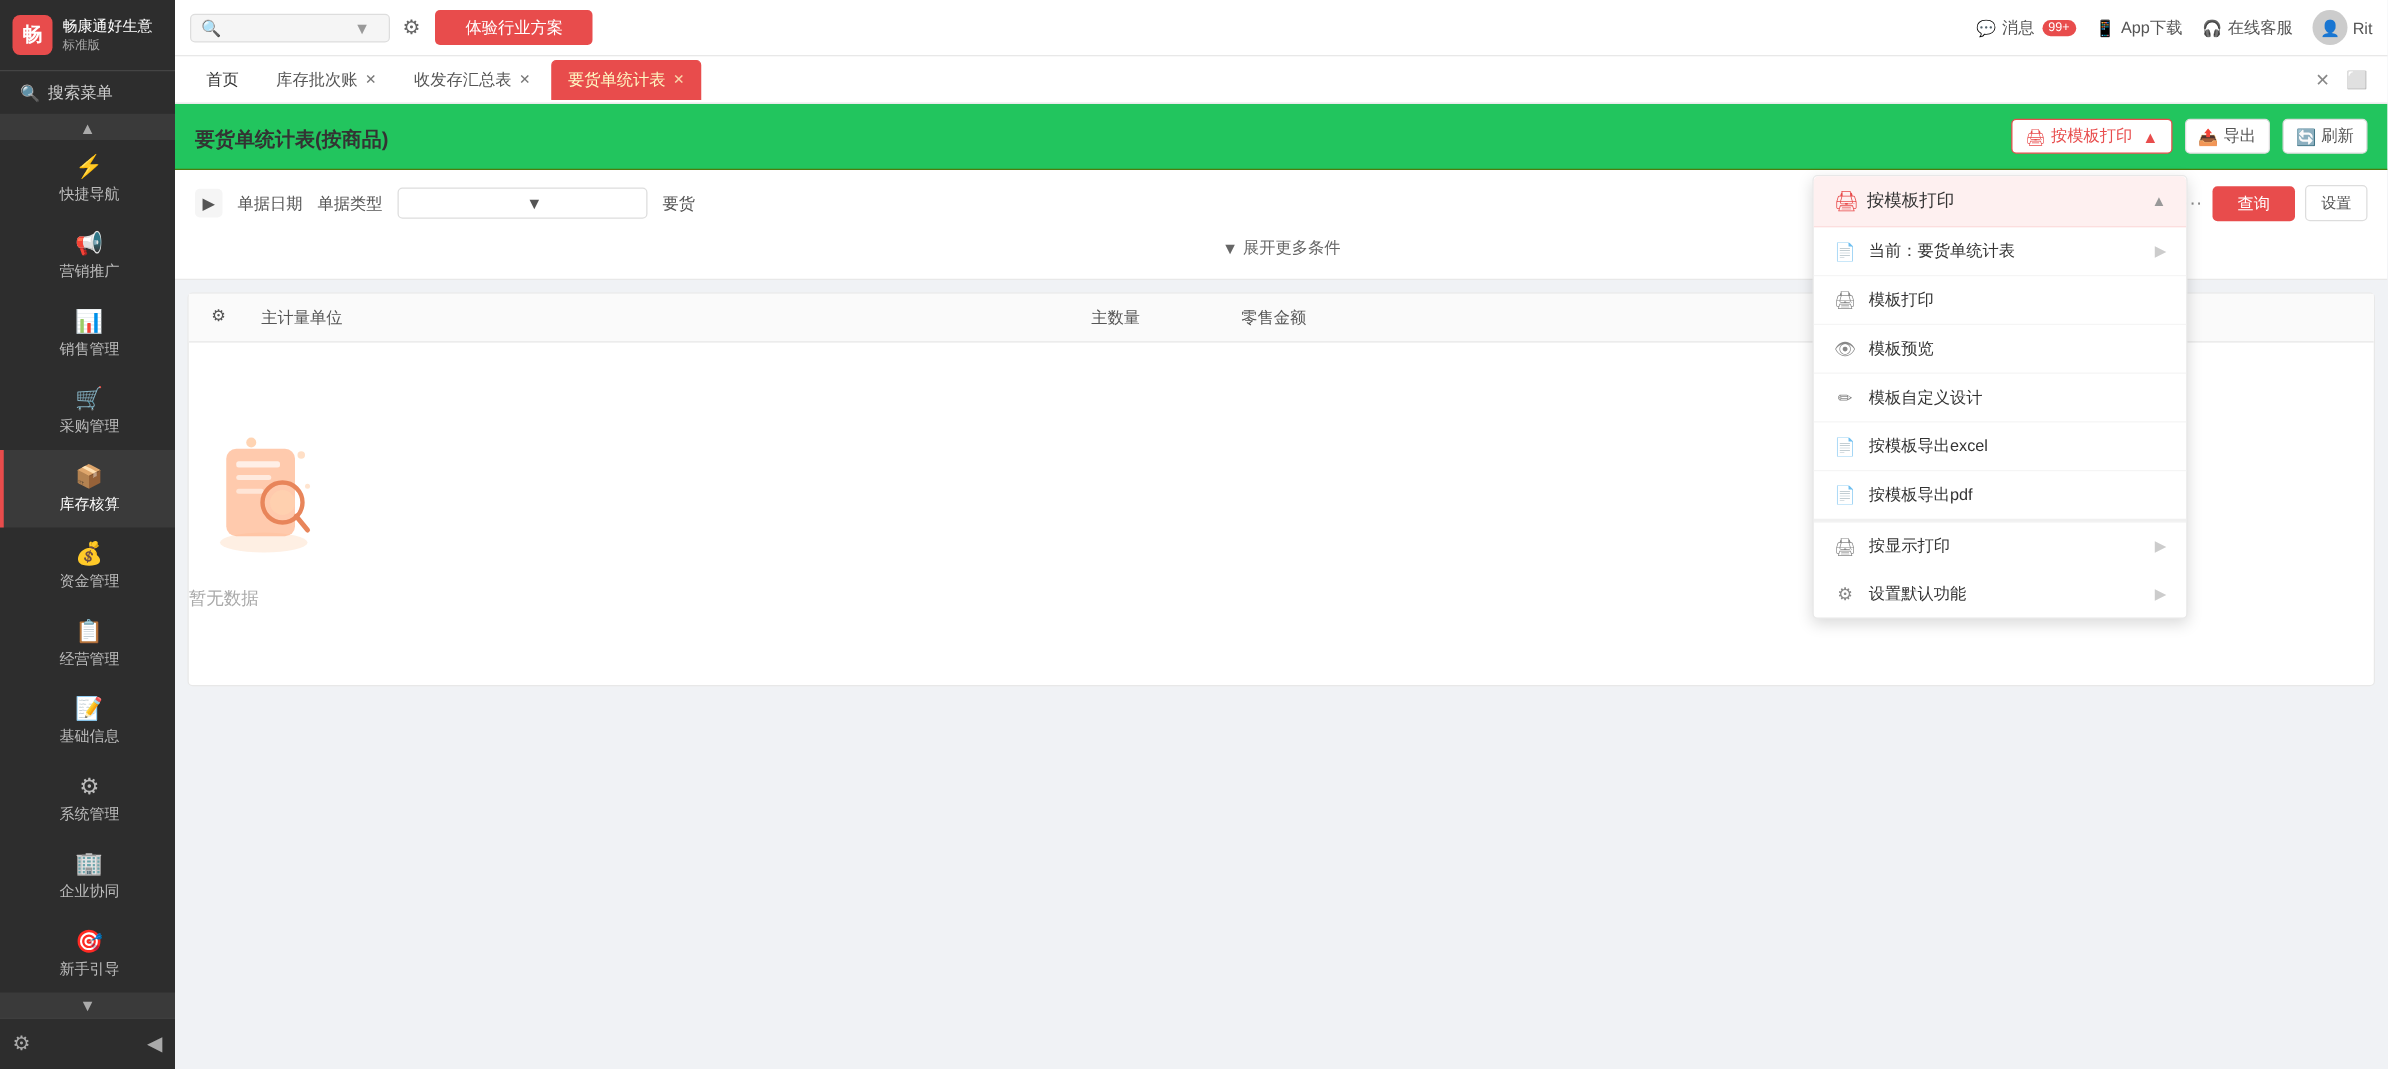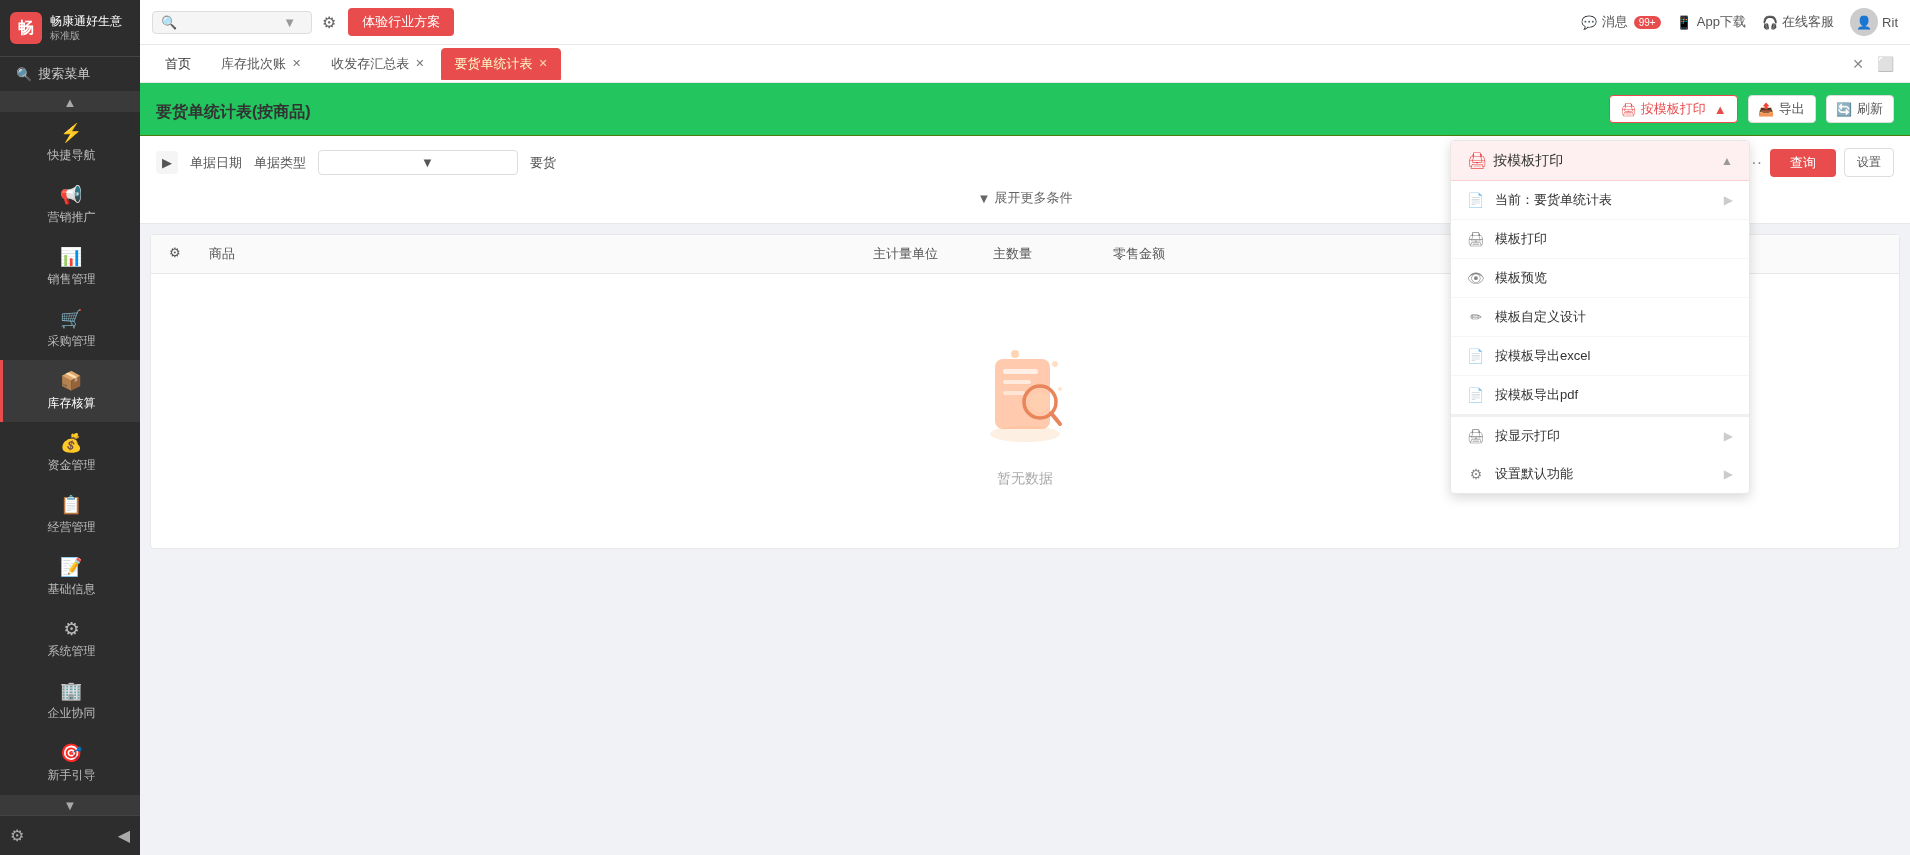--- a/index.html
+++ b/index.html
@@ -56,21 +56,21 @@
     }
     .topbar-search {
       display: flex; align-items: center; border: 1px solid #ddd; border-radius: 4px;
       padding: 3px 8px; background: #f5f5f5; min-width: 160px;
     }
     .topbar-search input { border: none; background: transparent; outline: none; font-size: 12px; color: #999; width: 100px; }
     .topbar-dropdown { margin-left: 6px; color: #999; cursor: pointer; }
     .topbar-gear { margin-left: 10px; color: #666; cursor: pointer; font-size: 16px; }
     .topbar-btn-trial {
       margin-left: 12px; background: #e84c4c; color: white; border: none; border-radius: 4px;
-      padding: 5px 14px; font-size: 13px; cursor: pointer;
+      padding: 5px 24px; font-size: 13px; cursor: pointer;
     }
     .topbar-right { margin-left: auto; display: flex; align-items: center; gap: 16px; }
     .topbar-right-item { display: flex; align-items: center; gap: 4px; cursor: pointer; color: #555; font-size: 13px; }
     .topbar-badge {
       background: #e84c4c; color: white; border-radius: 10px; font-size: 10px;
       padding: 1px 5px; margin-left: 2px;
     }
     .topbar-avatar {
       width: 28px; height: 28px; border-radius: 50%; background: #ccc;
       display: flex; align-items: center; justify-content: center; color: #666;
@@ -151,21 +151,21 @@
     .table-header {
       display: grid; grid-template-columns: 40px 1fr 120px 120px 120px 1fr;
       background: #fafafa; border-bottom: 1px solid #e8e8e8; padding: 0 10px;
     }
     .table-header .th {
       padding: 10px 8px; font-size: 13px; color: #555; font-weight: 500;
     }
 
     
     .empty-state {
-      display: flex; flex-direction: column; align-items: center; justify-content: center;
+      display: flex; flex-direction: column; align-items: flex-start; justify-content: center;
       padding: 60px 0; color: #aaa; font-size: 14px;
     }
     .print-dropdown {
       position: fixed; top: 140px; right: 160px; width: 300px;
       background: white; border: 1px solid #e8e8e8; border-radius: 4px;
       box-shadow: 0 4px 12px rgba(0,0,0,0.15); z-index: 300;
     }
     .dropdown-header {
       background: #fef0f0; padding: 10px 16px; display: flex; align-items: center;
       justify-content: space-between; border-bottom: 1px solid #fad0d0;
@@ -372,21 +372,20 @@
       <div class="filter-expand">
         <span>▼</span>
         <span>展开更多条件</span>
       </div>
     </div>
   </div>
 
   <div class="table-area">
     <div class="table-header">
       <div class="th">⚙</div>
-      <div class="th">商品</div>
       <div class="th">主计量单位</div>
       <div class="th">主数量</div>
       <div class="th">零售金额</div>
       <div class="th"></div>
     </div>
 
     <div class="empty-state">
       <div style="position:relative; width:120px; height:120px; margin-bottom:16px;">
         
         <svg width="120" height="120" viewBox="0 0 120 120">

